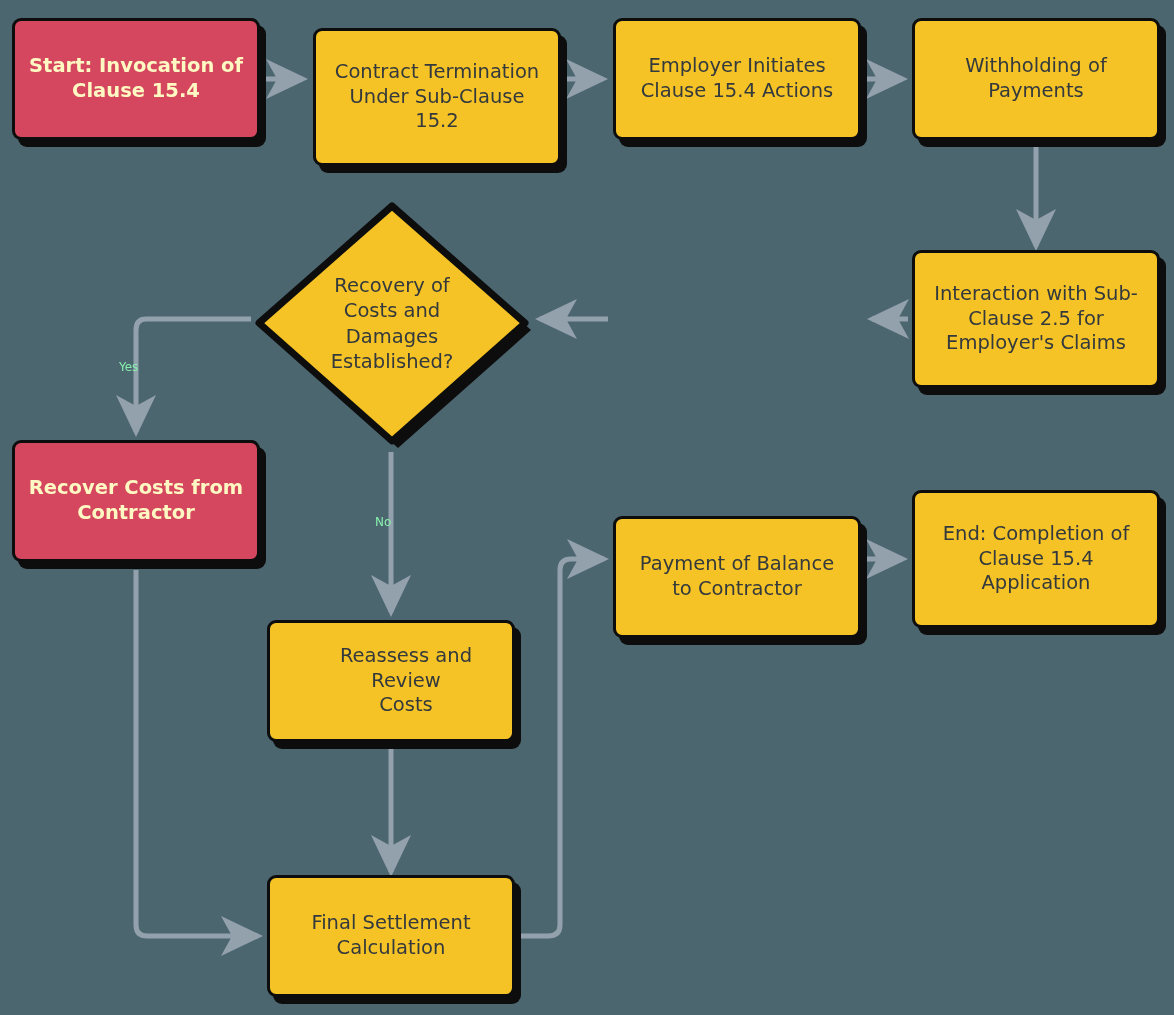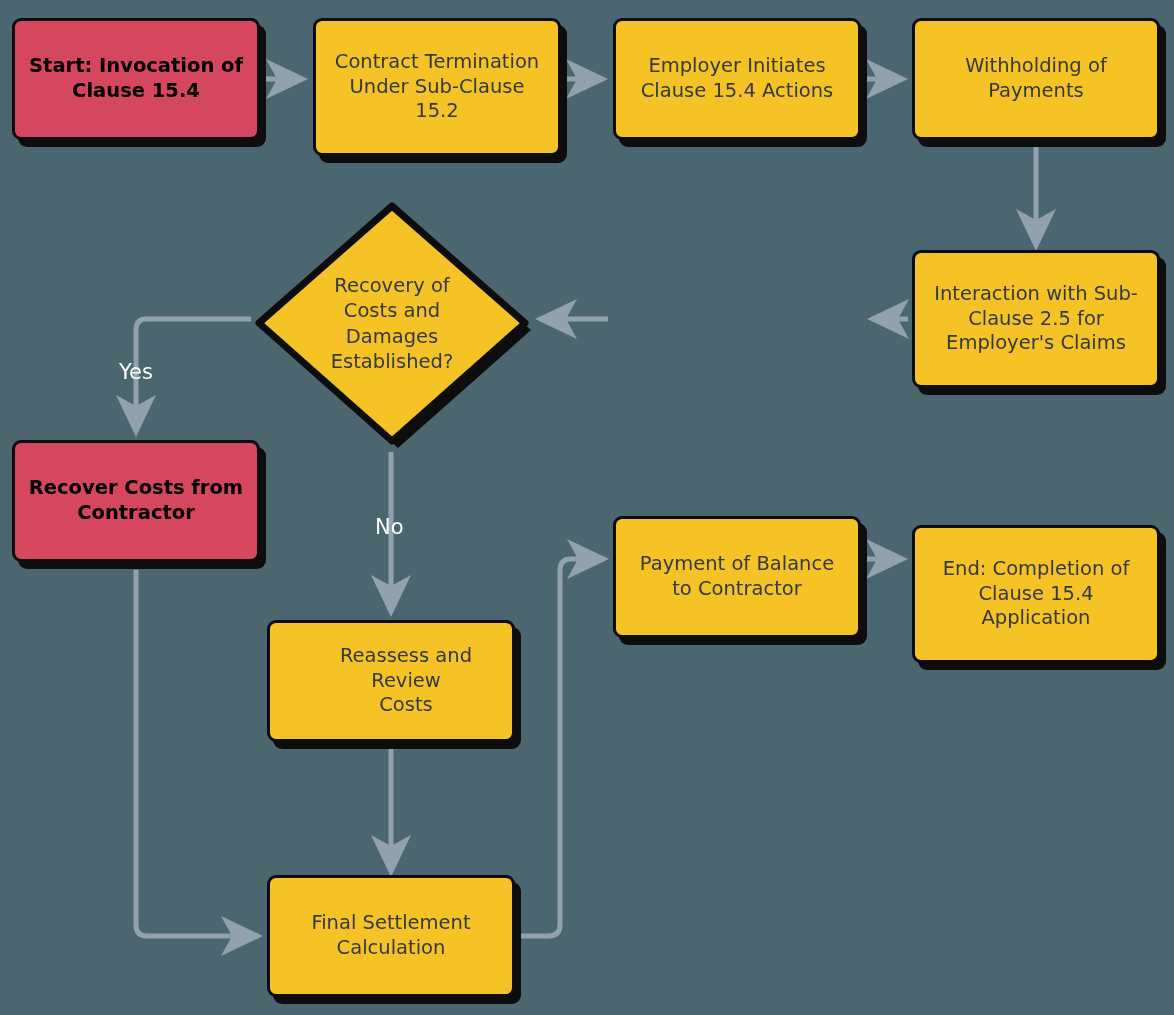--- a/index.html
+++ b/index.html
@@ -44,21 +44,21 @@
     white-space: pre-line;
   }
   .n-yellow {
     background: #f5c325;
     color: #33393d;
     font-size: 19.5px;
     font-weight: 400;
   }
   .n-red {
     background: #d5475f;
-    color: #000000;
+    color: #fef9c3;
     font-size: 19.5px;
     font-weight: 700;
   }
   .n-orange {
     background: #e78a3c;
     color: #ffffff;
     font-size: 19.5px;
     font-weight: 700;
   }
   .diamond-wrap {
@@ -81,22 +81,22 @@
     justify-content: center;
     text-align: center;
     color: #33393d;
     font-size: 19.5px;
     line-height: 1.30;
     white-space: pre-line;
     pointer-events: none;
   }
   .edge-label {
     position: absolute;
-    color: #ffffff;
-    font-size: 21px;
+    color: #86efac;
+    font-size: 12px;
     font-weight: 400;
     z-index: 4;
     white-space: nowrap;
   }
 </style>
 </head>
 <body>
 
 <div id="canvas">
 
@@ -132,21 +132,21 @@
 
       <path d="M 865 559 L 903 559" marker-end="url(#arrowhead)"></path>
     </g>
   </svg>
 
   <div class="node n-red" style="left:12px; top:18px; width:248px; height:122px;">
     <span class="label">Start: Invocation of
 Clause 15.4</span>
   </div>
 
-  <div class="node n-yellow" style="left:313px; top:18px; width:248px; height:138px;">
+  <div class="node n-yellow" style="left:313px; top:28px; width:248px; height:138px;">
     <span class="label">Contract Termination
 Under Sub-Clause
 15.2</span>
   </div>
 
   <div class="node n-yellow" style="left:613px; top:18px; width:248px; height:122px;">
     <span class="label">Employer Initiates
 Clause 15.4 Actions</span>
   </div>
 
@@ -176,21 +176,21 @@
   <div class="node n-red" style="left:12px; top:440px; width:248px; height:122px;">
     <span class="label">Recover Costs from
 Contractor</span>
   </div>
 
   <div class="node n-yellow" style="left:613px; top:480px; width:248px; height:122px;margin-top:36px;">
     <span class="label">Payment of Balance
 to Contractor</span>
   </div>
 
-  <div class="node n-yellow" style="left:912px; top:490px; width:248px; height:138px;margin-top:35px;">
+  <div class="node n-yellow" style="left:912px; top:490px; width:248px; height:138px;">
     <span class="label">End: Completion of
 Clause 15.4
 Application</span>
   </div>
 
   <div class="node n-yellow" style="left:267px; top:620px; width:248px; height:122px;padding-left:40px;">
     <span class="label">Reassess and Review
 Costs</span>
   </div>
 

